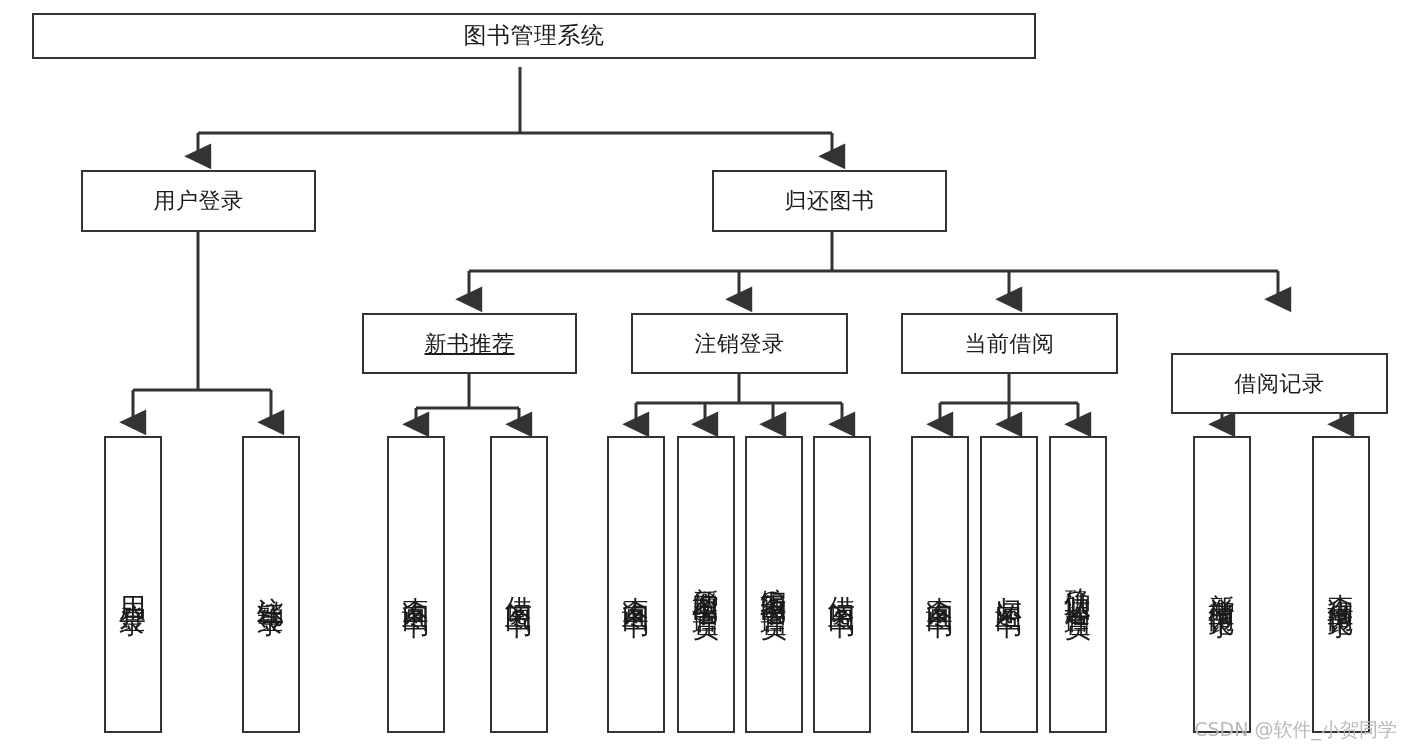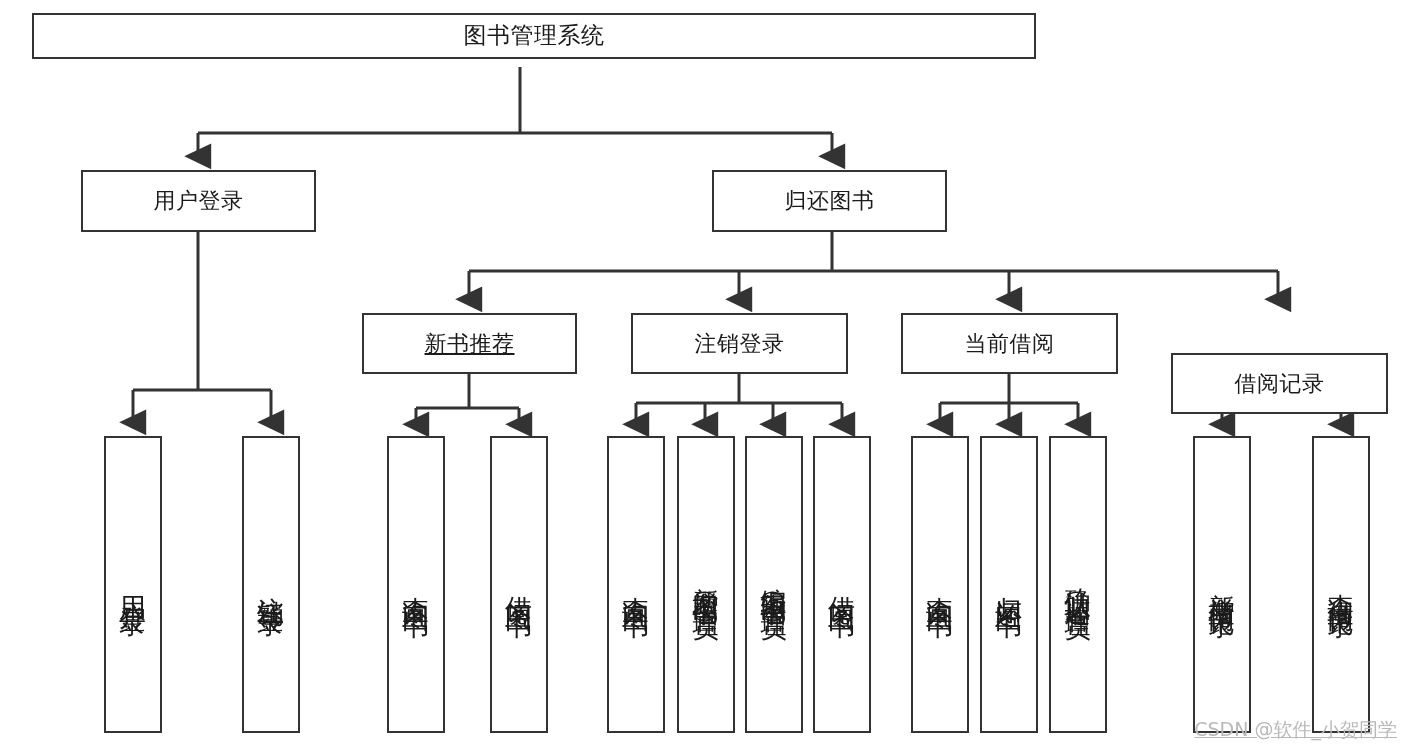--- a/index.html
+++ b/index.html
@@ -70,21 +70,20 @@
   }
   #watermark {
     position: absolute;
     right: 8px;
     bottom: 4px;
     font-size: 19px;
     color: #b9b9b9;
     white-space: nowrap;
     pointer-events: none;
     font-family: "DejaVu Sans", "Liberation Sans", sans-serif;
-    text-decoration: underline;
   }
 </style>
 </head>
 <body>
 
 <div id="diagram-root">
 
   <svg id="diagram-svg" viewBox="0 0 1405 747" xmlns="http://www.w3.org/2000/svg">
     <defs>
       <marker id="arrow" markerWidth="10" markerHeight="10" refX="4.2" refY="5" orient="auto" markerUnits="strokeWidth">

